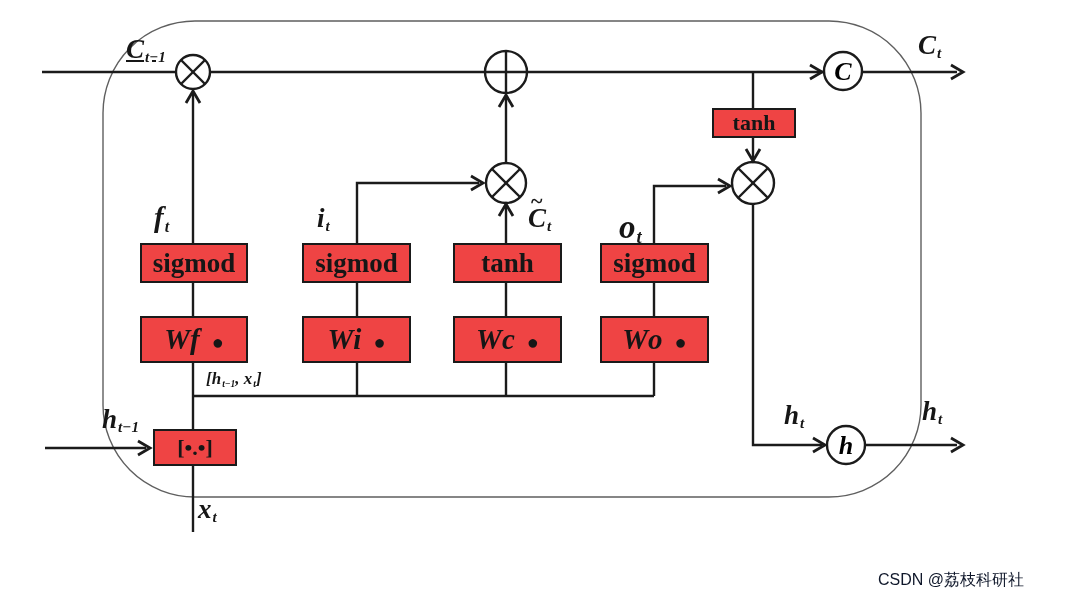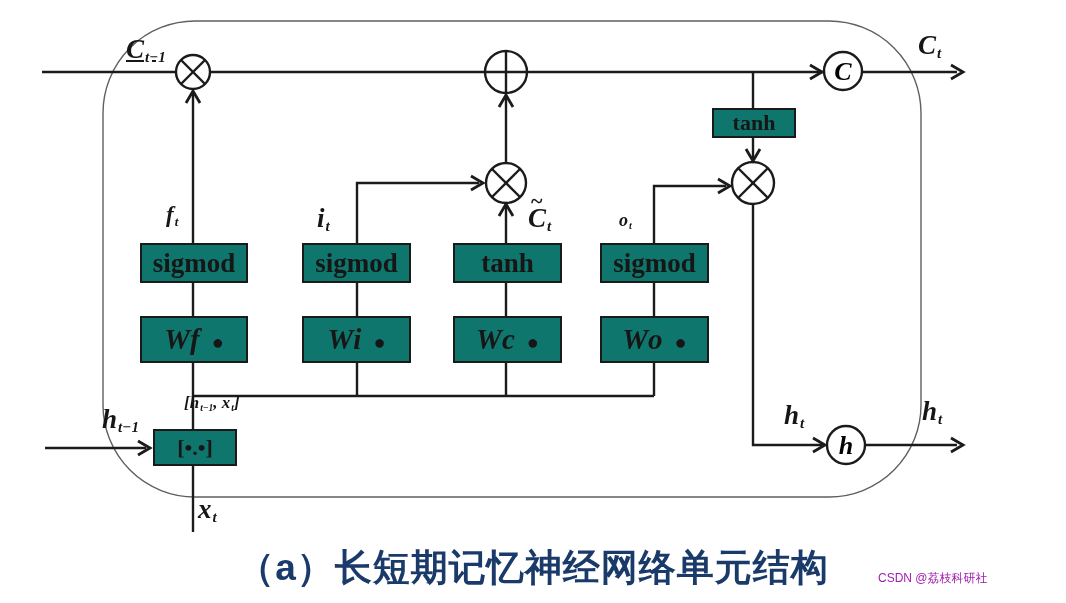--- a/index.html
+++ b/index.html
@@ -1,34 +1,34 @@
 <!DOCTYPE html>
 <html><head>
 <meta charset="utf-8">
 <style>
   html,body{margin:0;padding:0;background:#ffffff;}
   #canvas{position:relative;width:1066px;height:603px;background:#ffffff;overflow:hidden;
           font-family:"Liberation Serif",serif;color:#161616;}
   svg.wires{position:absolute;left:0;top:0;}
-  .box{position:absolute;box-sizing:border-box;border:2px solid #1a1a1a;background:#0f766e;
+  .box{position:absolute;box-sizing:border-box;border:2px solid #1a1a1a;background:#ef4444;
        display:flex;align-items:center;justify-content:center;
        font-weight:700;font-size:27px;line-height:1;}
   .box.small{font-size:22px;}
   .wbox{font-style:italic;font-size:29px;}
   .wbox .dot{font-style:normal;font-size:20px;margin-left:12px;position:relative;top:2px;}
   .mlabel{position:absolute;font-style:italic;font-weight:700;font-size:27px;line-height:1;white-space:nowrap;}
   .mlabel .sub{font-size:0.56em;position:relative;top:0.28em;margin-left:1px;}
   .tiny{font-size:17px;}
   .tilde-wrap{position:relative;display:inline-block;}
   .tilde{position:absolute;top:-15px;left:3px;font-size:22px;font-style:normal;}
   .caption{position:absolute;left:0;top:543px;width:1066px;text-align:center;
            font-family:"Liberation Sans",sans-serif;font-weight:700;font-size:37px;
            color:#1a3a6a;letter-spacing:1px;}
   .watermark{position:absolute;left:878px;top:570px;font-family:"Liberation Sans",sans-serif;
-             font-size:12px;color:#a21caf;white-space:nowrap;}
+             font-size:16px;color:#0f172a;white-space:nowrap;}
   .node-letter{font-family:"Liberation Serif",serif;font-style:italic;font-weight:700;}
 </style>
 </head>
 <body>
 
 <div id="canvas">
 
   <svg class="wires" width="1066" height="603" viewBox="0 0 1066 603">
 
     <rect x="103" y="21" width="818" height="476" rx="92" ry="92" fill="none" stroke="#5f5f5f" stroke-width="1.4"></rect>
@@ -130,43 +130,42 @@
   </div>
 
   <div class="box" style="left:153px;top:429px;width:84px;height:37px;font-size:22px;">[•.•]</div>
 
   <div class="mlabel" style="left:126px;top:36px;text-decoration:underline;">
     <span>C</span><span class="sub">t−1</span>
   </div>
   <div class="mlabel" style="left:918px;top:32px;">
     <span>C</span><span class="sub">t</span>
   </div>
-  <div class="mlabel" style="left:166px;top:203px;font-size:23px;">
+  <div class="mlabel" style="left:154px;top:203px;font-size:29px;">
     <span>f</span><span class="sub">t</span>
   </div>
   <div class="mlabel" style="left:317px;top:205px;font-family:Liberation Serif, serif;">
     <span>i</span><span class="sub">t</span>
   </div>
   <div class="mlabel" style="left:528px;top:205px;">
     <span class="tilde-wrap"><span class="tilde">~</span><span>C</span></span><span class="sub">t</span>
   </div>
-  <div class="mlabel" style="left:619px;top:211px;font-size:18px;">
+  <div class="mlabel" style="left:619px;top:211px;font-size:33px;">
     <span>o</span><span class="sub">t</span>
   </div>
-  <div class="mlabel tiny" style="left:184px;top:370px;margin-top:24px;">
+  <div class="mlabel tiny" style="left:206px;top:370px;">
     <span>[h</span><span class="sub">t−1</span><span>, x</span><span class="sub">t</span><span>]</span>
   </div>
   <div class="mlabel" style="left:102px;top:406px;">
     <span>h</span><span class="sub">t−1</span>
   </div>
   <div class="mlabel" style="left:198px;top:496px;font-family:Liberation Serif, serif;">
     <span>x</span><span class="sub">t</span>
   </div>
   <div class="mlabel" style="left:784px;top:402px;">
     <span>h</span><span class="sub">t</span>
   </div>
   <div class="mlabel" style="left:922px;top:398px;">
     <span>h</span><span class="sub">t</span>
   </div>
 
-  <div class="caption">（a）长短期记忆神经网络单元结构</div>
   <div class="watermark">CSDN @荔枝科研社</div>
 </div>
 
 </body></html>

